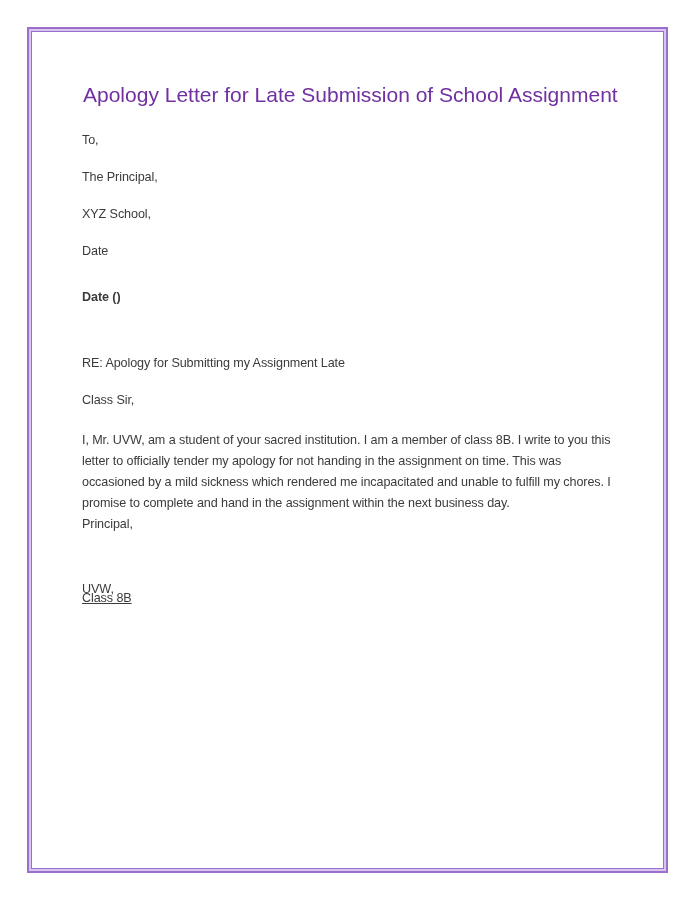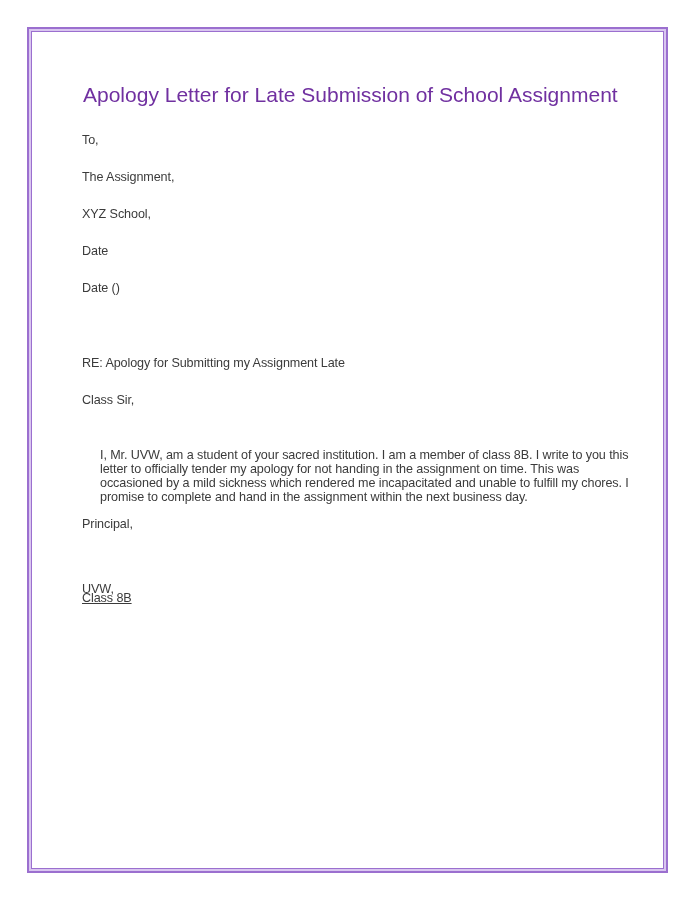--- a/index.html
+++ b/index.html
@@ -59,40 +59,40 @@
       left: 0;
       white-space: nowrap;
       margin: 0;
       text-align: right;
     }
     .body-para {
       position: absolute;
       left: 0;
       top: 430px;
       width: 540px;
-      margin: 18px;
-      line-height: 14px;
+      margin: 0;
+      line-height: 21px;
     }
   </style>
 </head>
 <body>
 
 <div class="page-frame">
   <div class="page-frame-mid"></div>
   <div class="page-frame-inner"></div>
 </div>
 
 <div class="content">
   <h1 class="title">Apology Letter for Late Submission of School Assignment</h1>
 
   <p class="line" style="top:133px;">To,</p>
-  <p class="line" style="top:170px;">The Assignment,</p>
+  <p class="line" style="top:170px;">The Principal,</p>
   <p class="line" style="top:207px;">XYZ School,</p>
   <p class="line" style="top:244px;">Date</p>
-  <p class="line" style="top:281px;">Date ()</p>
+  <p class="line" style="top:290px;font-weight:bold;">Date ()</p>
 
   <p class="line" style="top:356px;">RE: Apology for Submitting my Assignment Late</p>
   <p class="line" style="top:393px;">Class Sir,</p>
 
   <p class="body-para">I, Mr. UVW, am a student of your sacred institution. I am a member of class 8B. I write to you this letter to officially tender my apology for not handing in the assignment on time. This was occasioned by a mild sickness which rendered me incapacitated and unable to fulfill my chores. I promise to complete and hand in the assignment within the next business day.</p>
 
   <p class="line" style="top:517px;">Principal,</p>
   <p class="line" style="top:582px;">UVW,</p>
   <p class="line" style="top:591px;text-decoration:underline;">Class 8B</p>
 </div>

